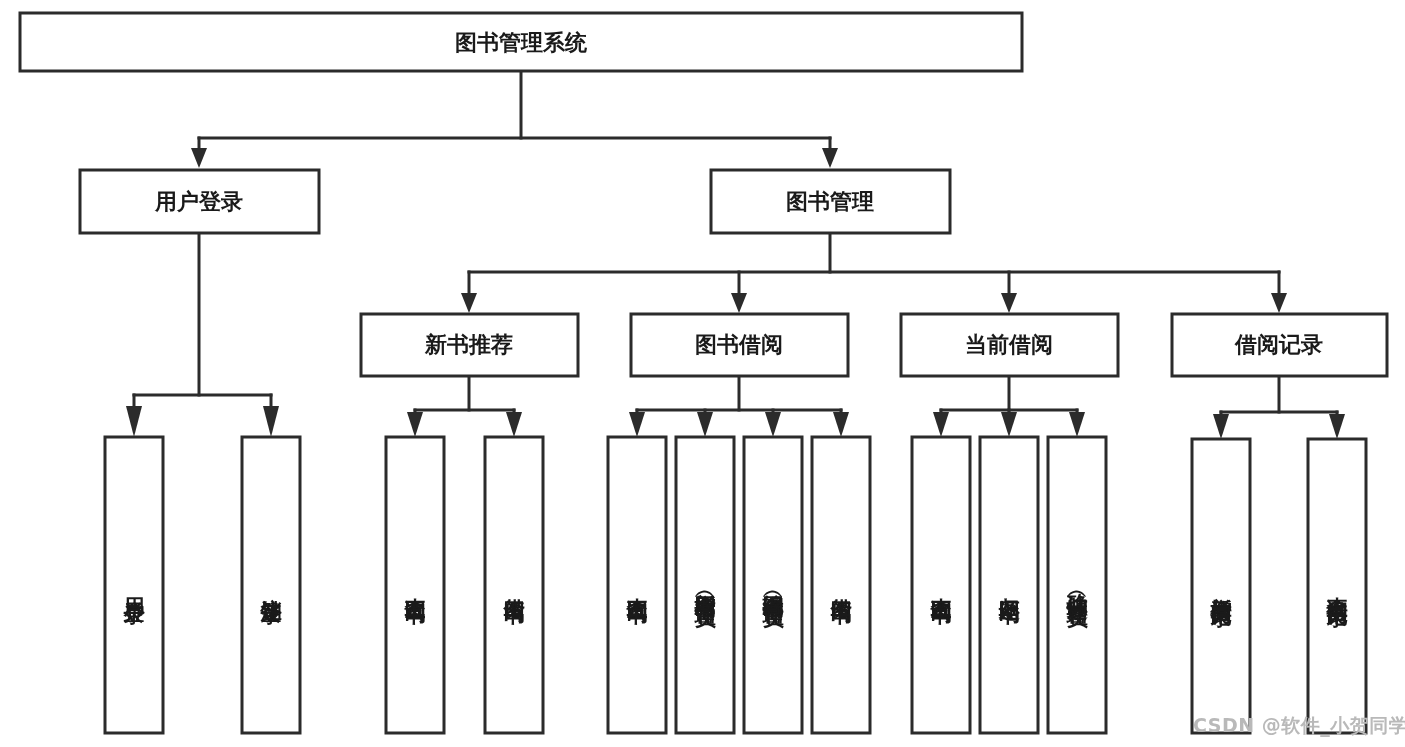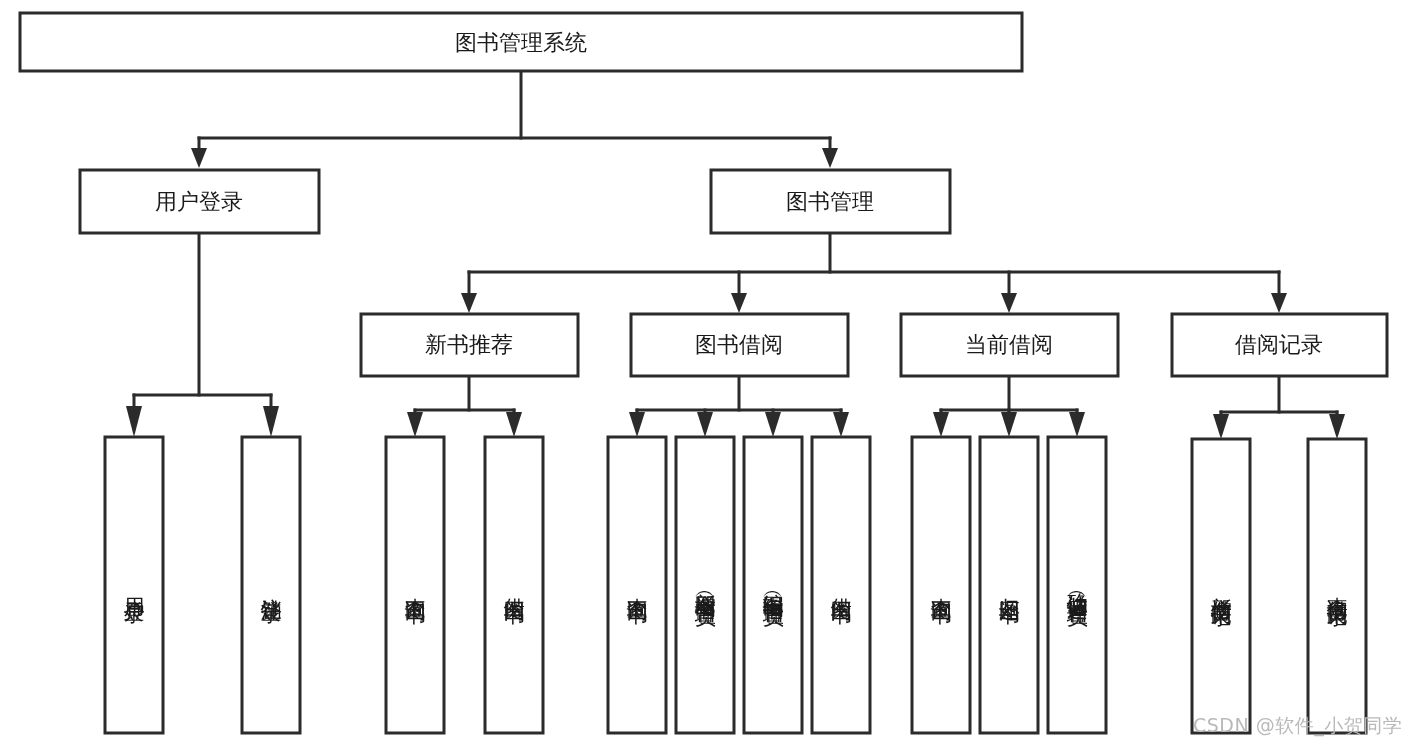--- a/index.html
+++ b/index.html
@@ -11,20 +11,21 @@
     width: 1405px;
     height: 747px;
     font-family: "DejaVu Sans", "Liberation Sans", sans-serif;
     overflow: hidden;
     position: relative;
   }
   #diagram-root {
     position: relative;
     width: 1405px;
     height: 747px;
+    font-weight: bold;
   }
   svg#flowchart {
     position: absolute;
     top: 0;
     left: 0;
     width: 1405px;
     height: 747px;
     display: block;
   }
   .node-box {

